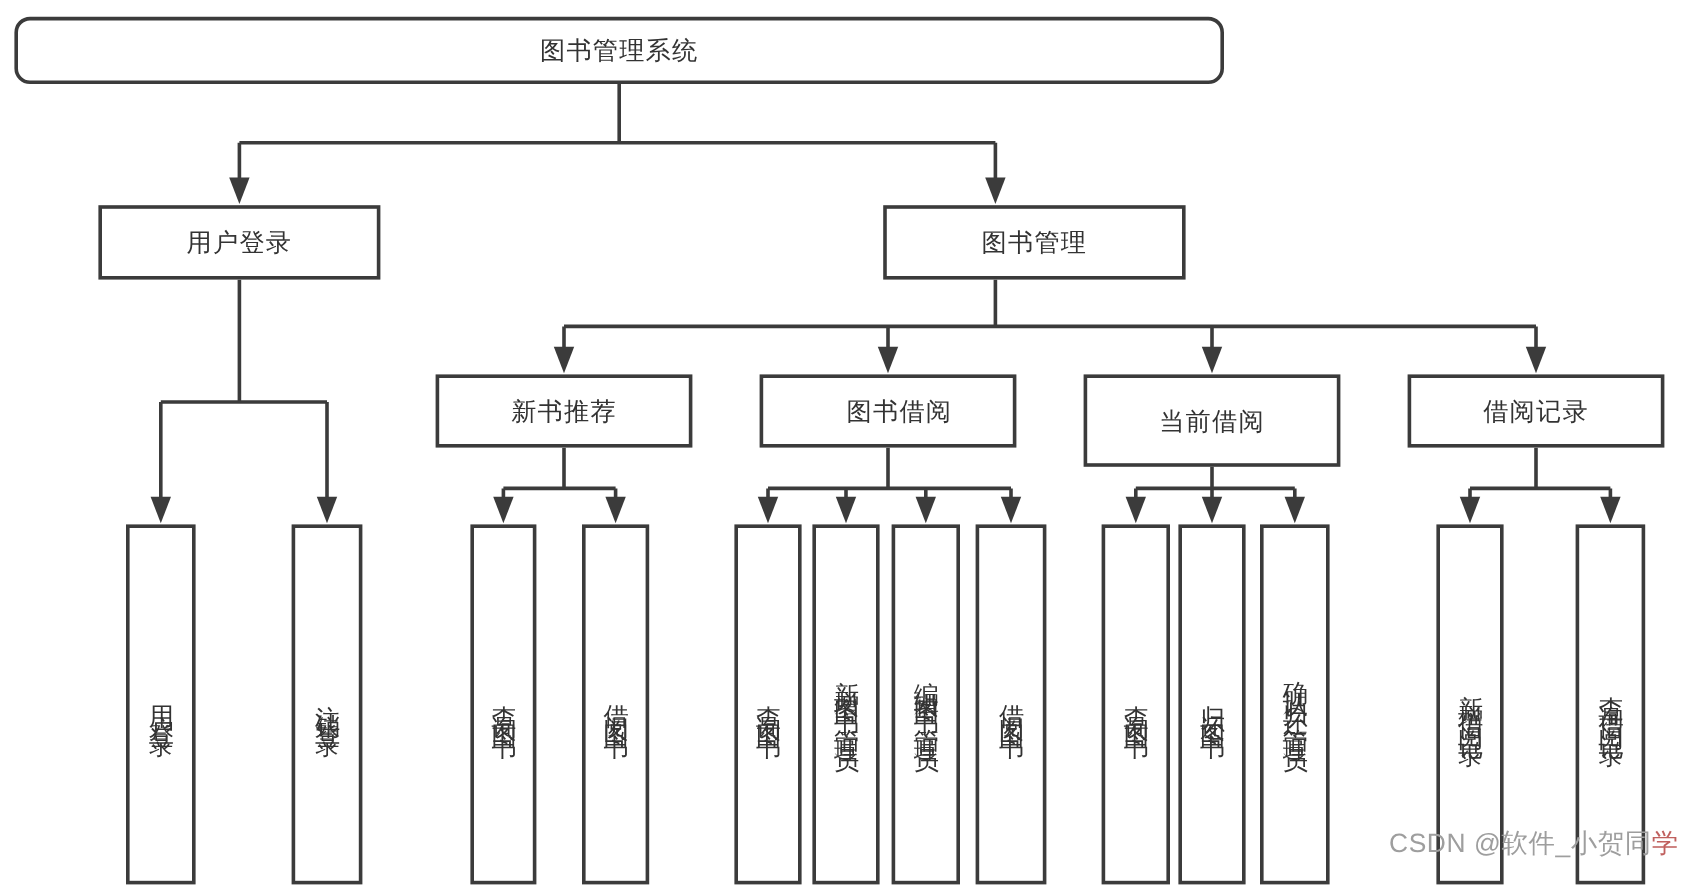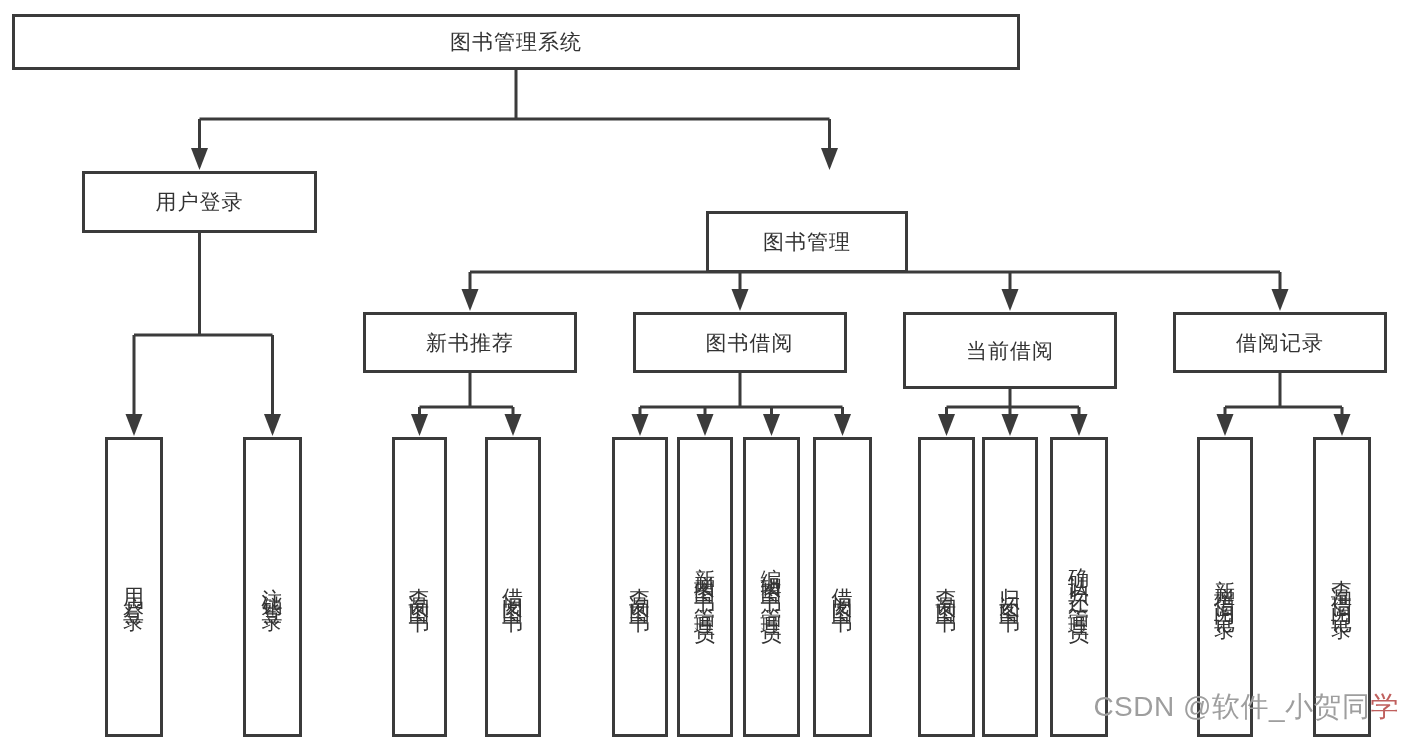--- a/index.html
+++ b/index.html
@@ -31,24 +31,24 @@
   }
   .box.h{letter-spacing:1px;}
   .box.v{
     top:437px;height:300px;
     writing-mode:vertical-rl;
     text-orientation:mixed;
     letter-spacing:8px;
     line-height:1;
   }
   
-  #n-root{left:12px;top:14px;width:1008px;height:56px;}
+  #n-root{left:12px;top:14px;width:1008px;height:56px;border-radius:13px;}
   
   #n-user-login{left:82px;top:171px;width:235px;height:62px;}
-  #n-book-mgmt{left:706px;top:171px;width:202px;height:62px;margin-top:40px;}
+  #n-book-mgmt{left:736px;top:171px;width:252px;height:62px;}
   
   #n-new-book{left:363px;top:312px;width:214px;height:61px;}
   #n-book-borrow{left:633px;top:312px;width:214px;height:61px;padding-left:19px;}
   #n-current-borrow{left:903px;top:312px;width:214px;height:77px;}
   #n-borrow-record{left:1173px;top:312px;width:214px;height:61px;}
   
   #l-user-login{left:105px;width:58px;}
   #l-logout{left:243px;width:59px;}
   #l-nbr-query{left:392px;width:55px;}
   #l-nbr-borrow{left:485px;width:56px;}
@@ -58,21 +58,21 @@
   #l-bb-borrow{left:813px;width:59px;}
   #l-cb-query{left:918px;width:57px;}
   #l-cb-return{left:982px;width:56px;}
   #l-cb-confirm{left:1050px;width:58px;}
   #l-br-add{left:1197px;width:56px;}
   #l-br-query{left:1313px;width:58px;}
   .watermark{
     position:absolute;
     right:6px;top:688px;
     z-index:3;
-    font-size:28px;
+    font-size:22px;
     color:var(--wm);
     letter-spacing:0.5px;
     white-space:nowrap;
   }
   .watermark .accent{color:var(--wm-accent);}
 </style>
 </head>
 <body>
 
 <div class="canvas">

